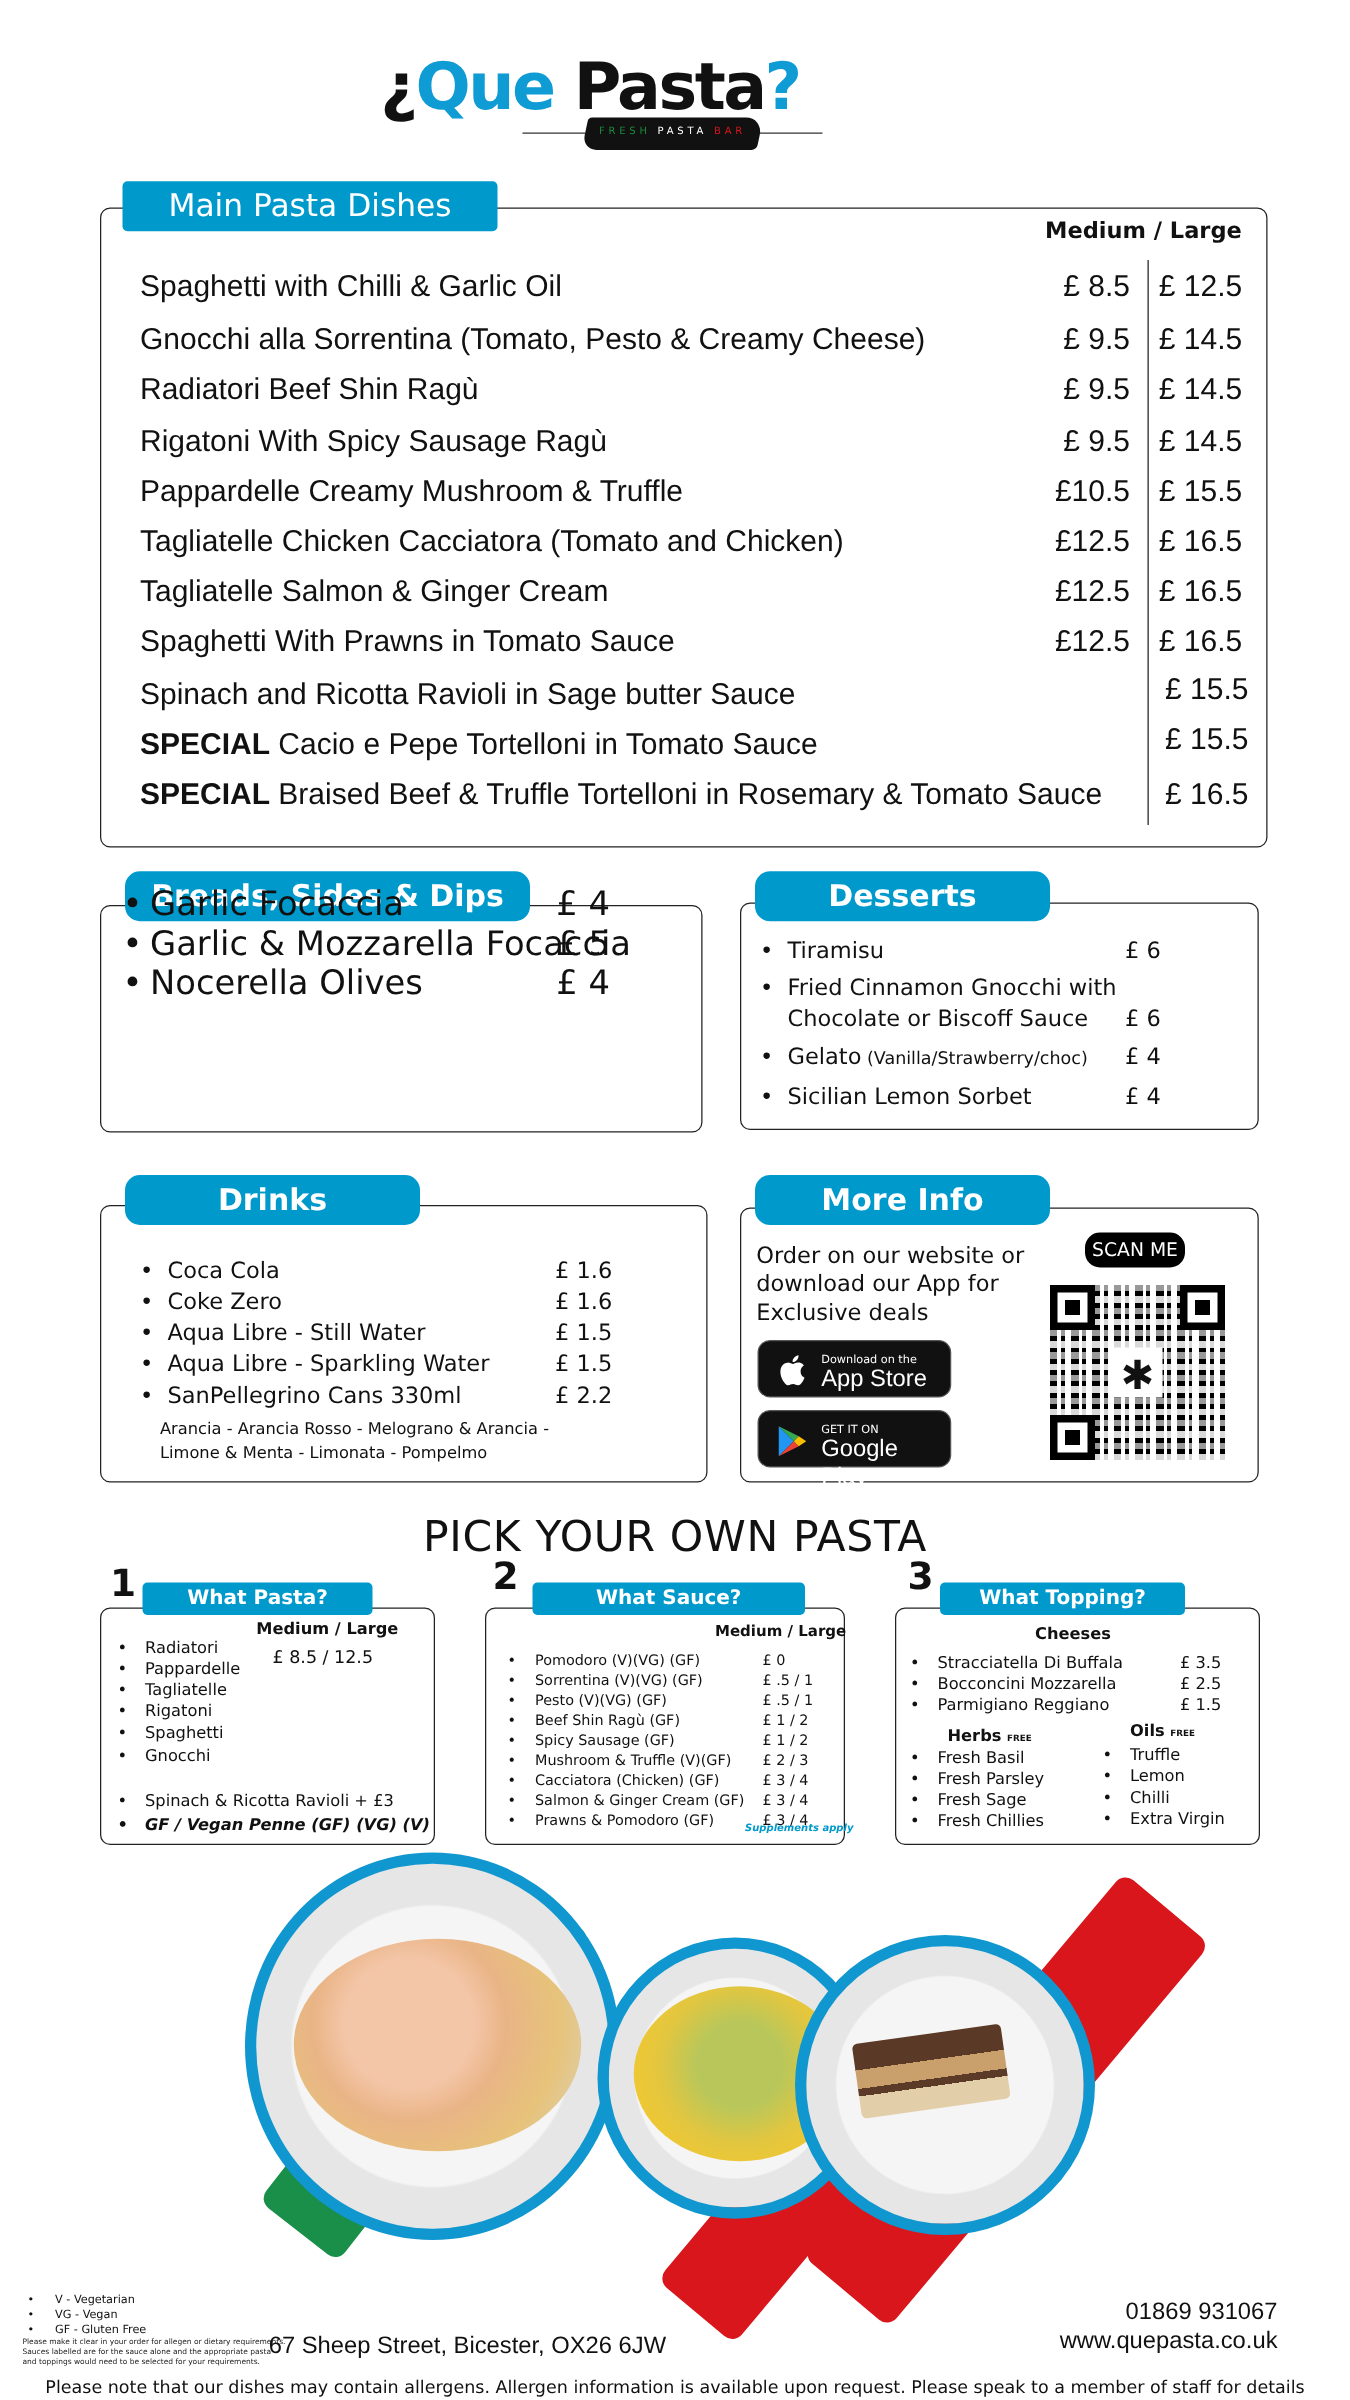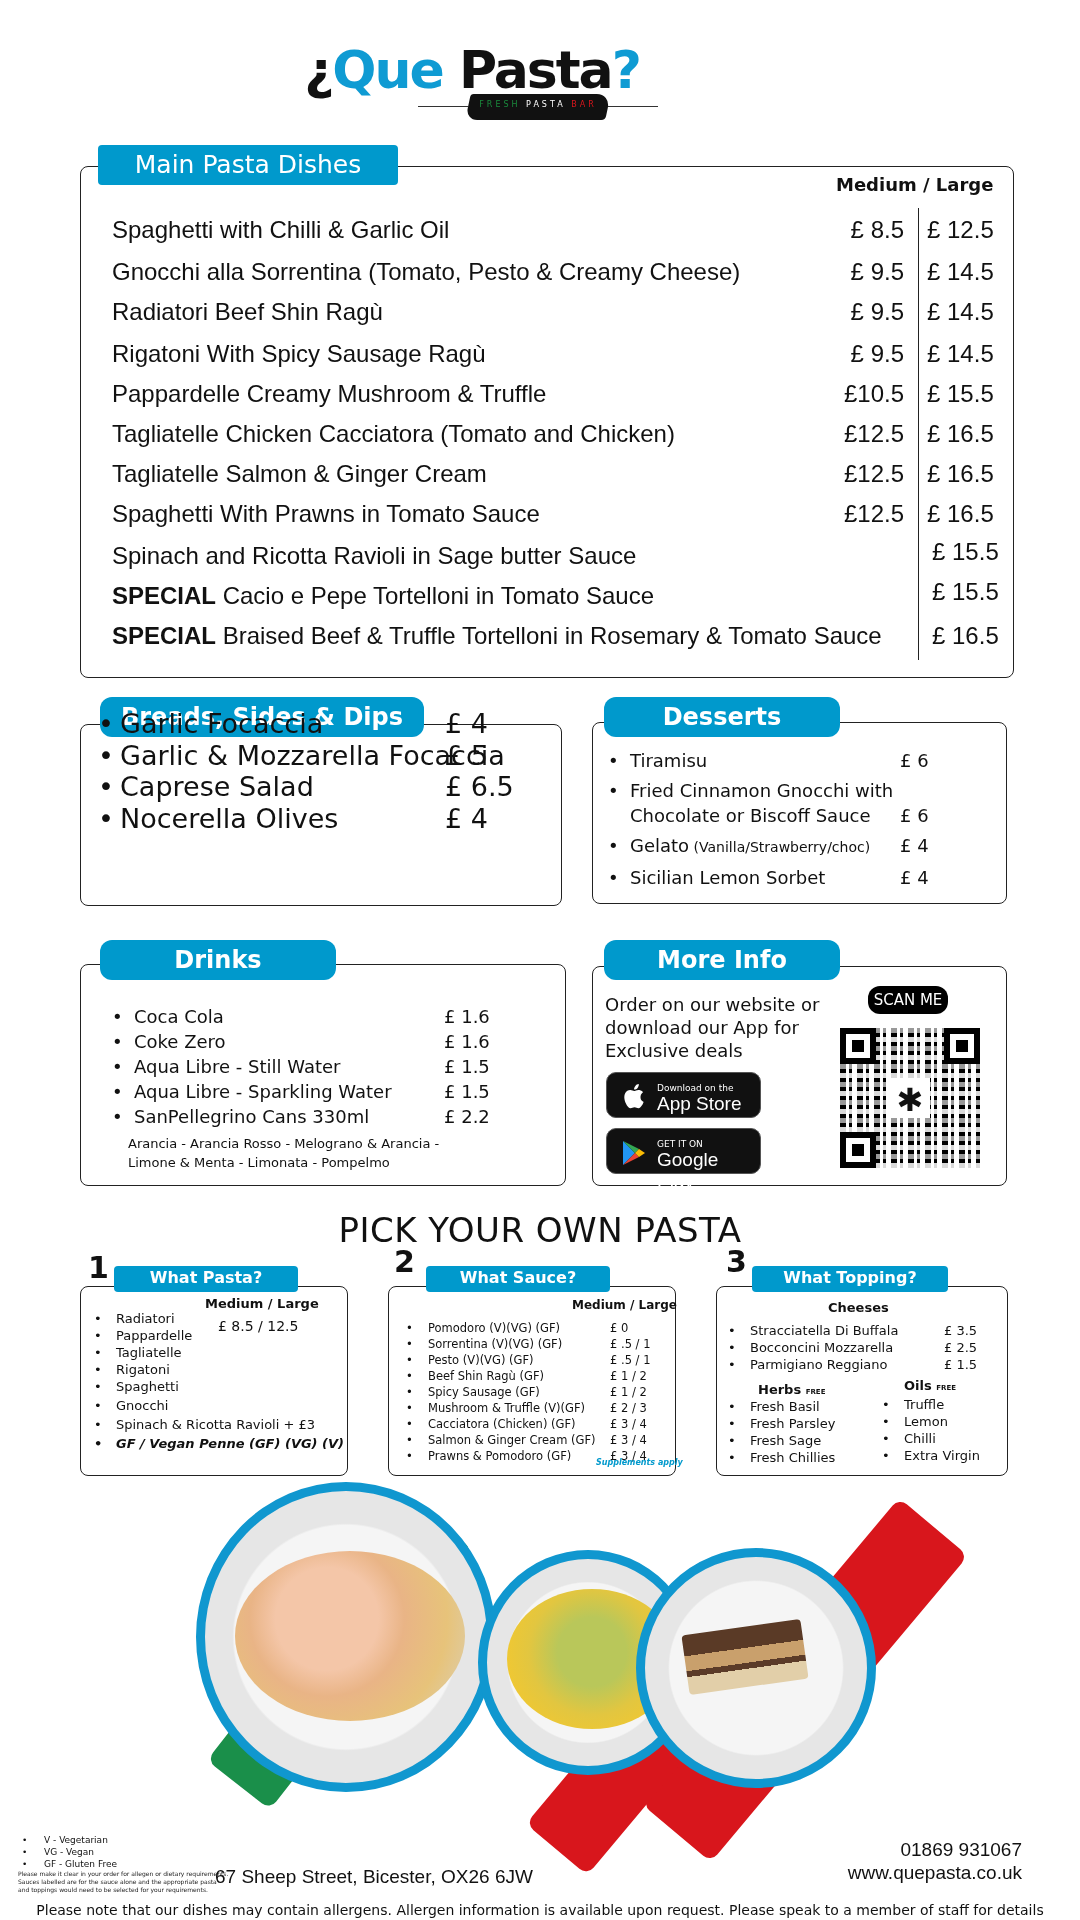--- a/index.html
+++ b/index.html
@@ -141,21 +141,20 @@
     <span class="dish-name"><b>SPECIAL</b><span> Braised Beef &amp; Truffle Tortelloni in Rosemary &amp; Tomato Sauce</span></span>
     <span class="p-med"></span>
     <span class="p-lg" style="left:820px">£ 16.5</span>
   </div>
 
 <div class="box" style="left:80px; top:724px; width:482px; height:182px;"></div>
 <div class="header-tab sub-tab" style="left:100px; top:697px; width:324px; height:40px; font-size:24px; line-height:40px;">Breads, Sides &amp; Dips</div>
 <ul class="list" style="left:98px; top:708px; font-size:27px; line-height:31.5px;">
   <li><span>Garlic Focaccia</span><span class="price" style="left:347px">£ 4</span></li>
   <li><span>Garlic &amp; Mozzarella Focaccia</span><span class="price" style="left:347px">£ 5</span></li>
-  <li><span>Caprese Salad</span><span class="price" style="left:347px">£ 6.5</span></li>
   <li><span>Nocerella Olives</span><span class="price" style="left:347px">£ 4</span></li>
 </ul>
 
 <div class="box" style="left:592px; top:722px; width:415px; height:182px;"></div>
 <div class="header-tab sub-tab" style="left:604px; top:697px; width:236px; height:40px; font-size:24px; line-height:40px;">Desserts</div>
 <ul class="list" style="left:608px; top:748px; font-size:18px; line-height:25px;">
   <li style="margin-bottom:5px"><span>Tiramisu</span><span class="price" style="left:292px">£ 6</span></li>
   <li style="margin-bottom:5px"><span>Fried Cinnamon Gnocchi with</span><br><span>Chocolate or Biscoff Sauce</span><span class="price" style="left:292px; top:25px">£ 6</span></li>
   <li style="margin-bottom:5px"><span>Gelato</span><span style="font-size:14px"> (Vanilla/Strawberry/choc)</span><span class="price" style="left:292px">£ 4</span></li>
   <li><span>Sicilian Lemon Sorbet</span><span class="price" style="left:292px">£ 4</span></li>
@@ -209,27 +208,27 @@
 <div class="header-tab step-tab" style="left:114px; top:1266px; width:184px; height:26px;">What Pasta?</div>
 <div class="abs" style="left:205px; top:1296px; font-size:13px; font-weight:bold;">Medium / Large</div>
 <div class="abs" style="left:218px; top:1318px; font-size:14px;">£ 8.5 / 12.5</div>
 <ul class="list tiny-list" style="left:94px; top:1310px;">
   <li>Radiatori</li>
   <li>Pappardelle</li>
   <li>Tagliatelle</li>
   <li>Rigatoni</li>
   <li>Spaghetti</li>
   <li style="margin-top:2px">Gnocchi</li>
-  <li style="margin-top:2px">Spinach &amp; Ricotta Ravioli + £3</li>
+  <li style="margin-top:19px">Spinach &amp; Ricotta Ravioli + £3</li>
   <li style="margin-top:2px; font-weight:bold; font-style:italic;">GF / Vegan Penne (GF) (VG) (V)</li>
 </ul>
 
 <div class="abs step-num" style="left:394px; top:1244px;">2</div>
 <div class="box" style="left:388px; top:1286px; width:288px; height:190px;"></div>
-<div class="header-tab step-tab" style="left:426px; top:1266px; width:184px; height:26px;">What Sauce?</div>
+<div class="header-tab step-tab" style="left:426px; top:1266px; width:218px; height:26px;">What Sauce?</div>
 <div class="abs" style="left:572px; top:1298px; font-size:12px; font-weight:bold;">Medium / Large</div>
 <ul class="list" style="left:406px; top:1320px; font-size:11.5px; line-height:16px;">
   <li><span>Pomodoro (V)(VG) (GF)</span><span class="price" style="left:204px">£ 0</span></li>
   <li><span>Sorrentina (V)(VG) (GF)</span><span class="price" style="left:204px">£ .5 / 1</span></li>
   <li><span>Pesto (V)(VG) (GF)</span><span class="price" style="left:204px">£ .5 / 1</span></li>
   <li><span>Beef Shin Ragù (GF)</span><span class="price" style="left:204px">£ 1 / 2</span></li>
   <li><span>Spicy Sausage (GF)</span><span class="price" style="left:204px">£ 1 / 2</span></li>
   <li><span>Mushroom &amp; Truffle (V)(GF)</span><span class="price" style="left:204px">£ 2 / 3</span></li>
   <li><span>Cacciatora (Chicken) (GF)</span><span class="price" style="left:204px">£ 3 / 4</span></li>
   <li><span>Salmon &amp; Ginger Cream (GF)</span><span class="price" style="left:204px">£ 3 / 4</span></li>

